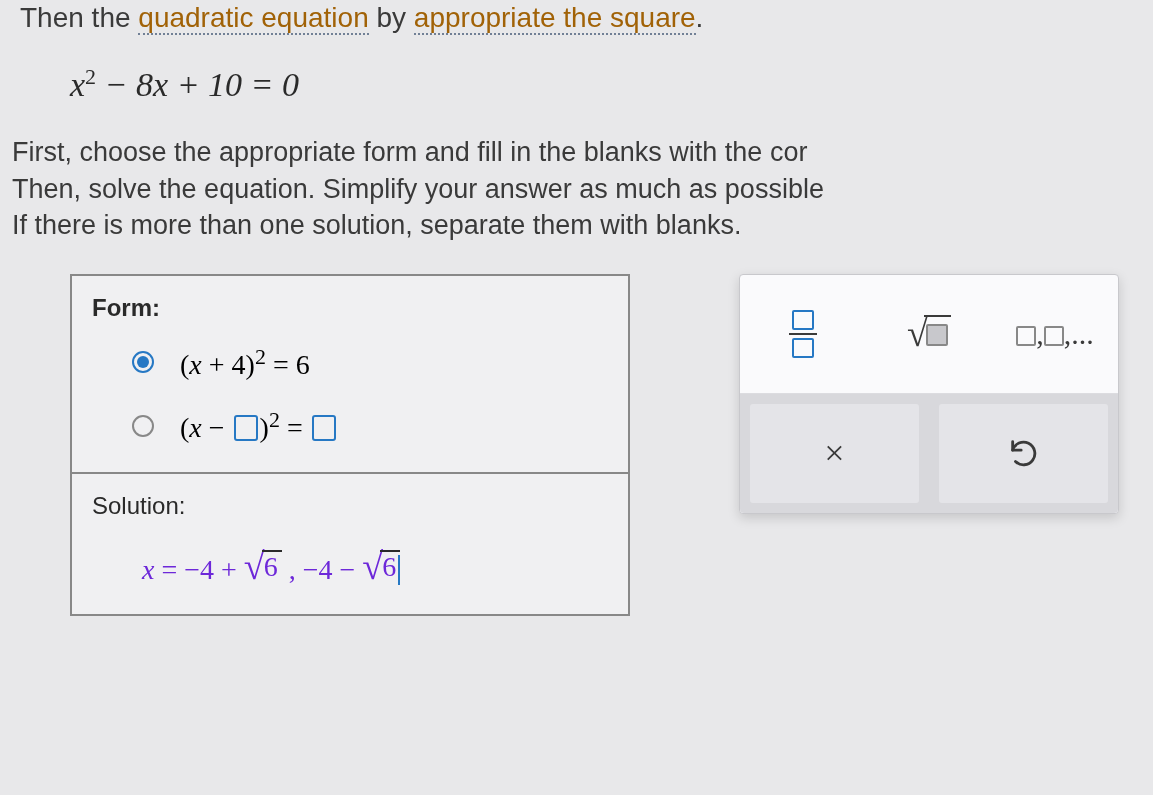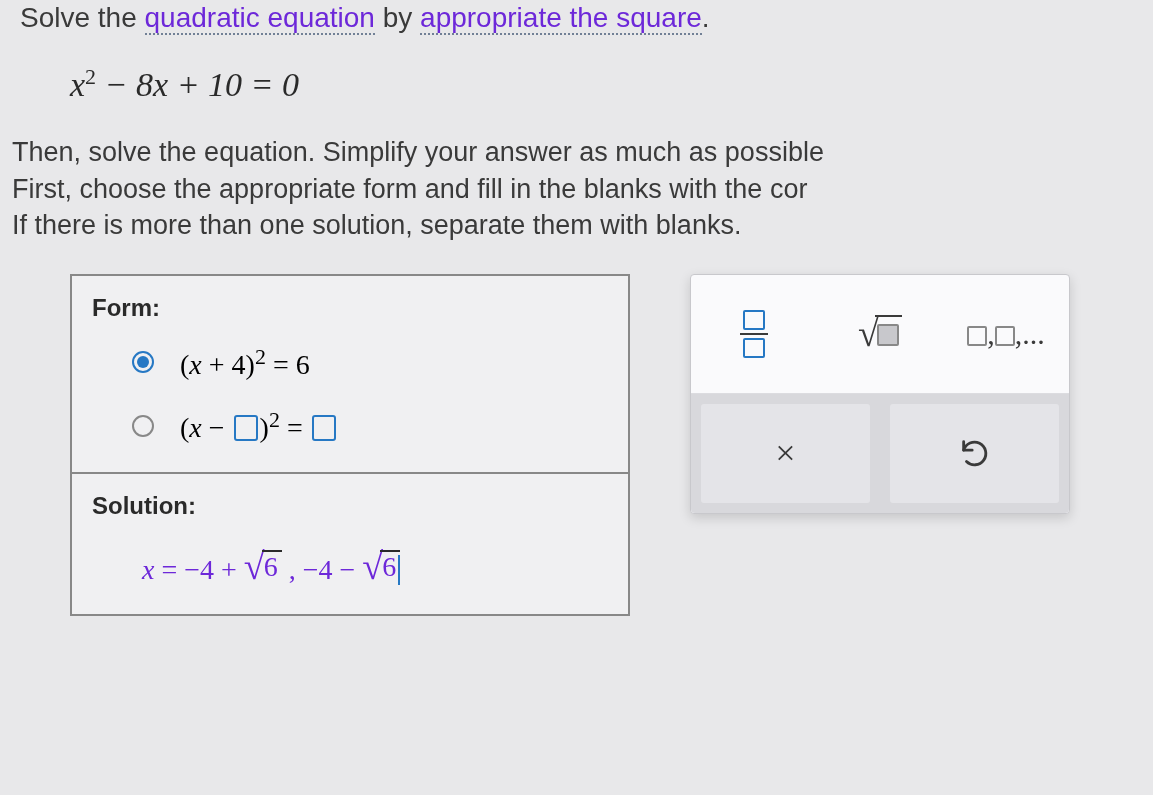--- a/index.html
+++ b/index.html
@@ -15,21 +15,21 @@
       padding: 0;
       color: #333;
       position: relative;
     }
     .instruction-line1 {
       font-size: 28px;
       color: #3a3a3a;
       padding: 2px 20px 0 20px;
     }
     .link-text {
-      color: #6d28d9;
+      color: #a16207;
       border-bottom: 2px dotted #718096;
       cursor: pointer;
     }
     .equation-main {
       font-family: 'Times New Roman', Times, serif;
       font-size: 34px;
       font-style: italic;
       color: #2a2a2a;
       padding: 30px 0 30px 70px;
     }
@@ -39,21 +39,21 @@
       font-style: normal;
     }
     .instruction-block {
       font-size: 27px;
       color: #3a3a3a;
       padding: 0 10px 30px 12px;
       line-height: 1.35;
     }
     .lower-area {
       display: flex;
-      gap: 60px;
+      gap: 109px;
       padding: 0 0 0 70px;
     }
     .form-box {
       border: 2px solid #888;
       background: #f0f0f2;
       width: 560px;
     }
     .form-top {
       border-bottom: 2px solid #888;
       padding: 18px 20px 24px 20px;
@@ -108,21 +108,21 @@
       height: 26px;
       border: 2px solid #2678c4;
       border-radius: 3px;
       vertical-align: -4px;
       margin: 0 2px;
     }
     .solution-section {
       padding: 18px 20px 28px 20px;
     }
     .solution-label {
-      font-weight: bold;
+      font-weight: normal;
       font-size: 24px;
       color: #2a2a2a;
       margin-bottom: 30px;
     }
     .solution-math {
       font-family: 'Times New Roman', Times, serif;
       font-size: 28px;
       color: #6d28d9;
       margin-left: 50px;
     }
@@ -241,30 +241,30 @@
     }
     .undo-icon svg {
       width: 34px;
       height: 34px;
     }
   </style>
 </head>
 <body>
 
 <div class="instruction-line1">
-  <span>Solve the </span><span class="link-text">quadratic equation</span><span> by </span><span class="link-text">appropriate the square</span><span>.</span>
+  <span>Then the </span><span class="link-text">quadratic equation</span><span> by </span><span class="link-text">appropriate the square</span><span>.</span>
 </div>
 
 <div class="equation-main">
   <span class="ital">x</span><span class="sup">2</span><span> − 8x + 10 = 0</span>
 </div>
 
 <div class="instruction-block">
+  <div>First, choose the appropriate form and fill in the blanks with the cor</div>
   <div>Then, solve the equation. Simplify your answer as much as possible</div>
-  <div>First, choose the appropriate form and fill in the blanks with the cor</div>
   <div>If there is more than one solution, separate them with blanks.</div>
 </div>
 
 <div class="lower-area">
   <div class="form-box">
     <div class="form-top">
       <div class="form-label">Form:</div>
 
       <div class="radio-row">
         <div class="radio-outer">

